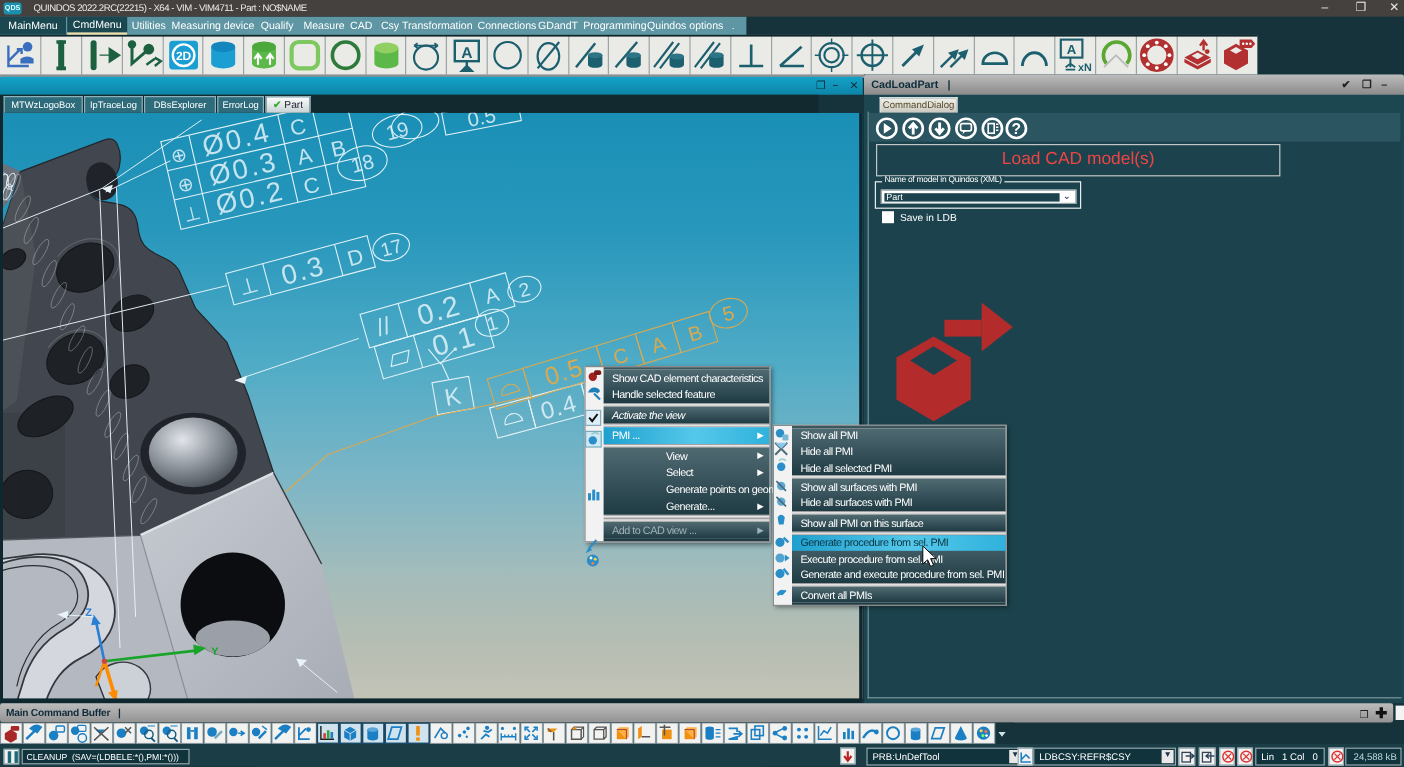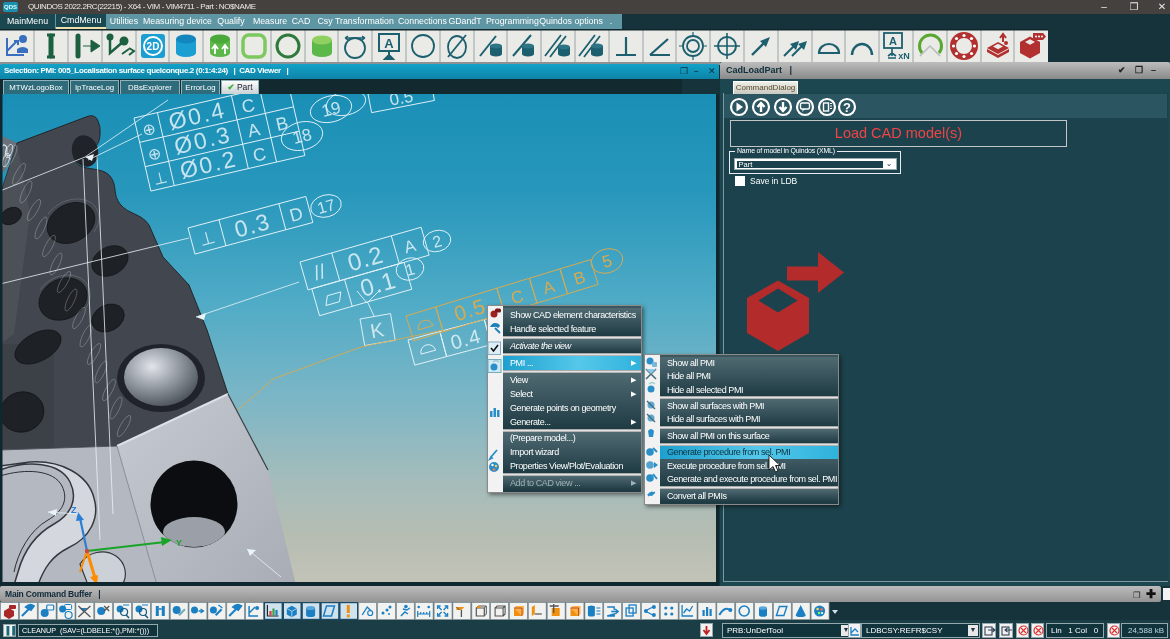--- a/index.html
+++ b/index.html
@@ -293,21 +293,20 @@
           <path d="M 11,13 l 5,-2.8 l 5,2.8 l -5,2.8 Z" fill="#eaeae7"></path>
           <path d="M 19,4 h 10 l 3,3.5 l -3,3.5 h -10 Z" fill="#b23030"></path>
           <circle cx="22" cy="7.5" r="1" fill="#fff"></circle>
           <circle cx="25" cy="7.5" r="1" fill="#fff"></circle>
           <circle cx="28" cy="7.5" r="1" fill="#fff"></circle>
         </g>
 </svg></div>
 
 <div class="abs" id="selhdr"></div>
 <div class="abs" id="selbar">
-      <span class="txt">Selection: PMI: 005_Localisation surface quelconque.2 (0:1:4:24)&nbsp;&nbsp; |&nbsp; CAD Viewer&nbsp;&nbsp; |</span>
 <span style="position:absolute;left:680px;top:0;color:#0d2d3a;font-weight:normal;font-size:9px;">❐</span>
 <span style="position:absolute;left:694px;top:0;color:#0d2d3a;font-weight:bold;">–</span>
 <span style="position:absolute;left:708px;top:0;color:#0d2d3a;font-weight:normal;font-size:9px;">✕</span>
     </div>
 <div class="abs" id="tabrow">
 <div class="ltab" style="left:3px;width:66px;">MTWzLogoBox</div>
 <div class="ltab" style="left:70px;width:49px;">IpTraceLog</div>
 <div class="ltab" style="left:120px;width:60px;">DBsExplorer</div>
 <div class="ltab" style="left:181px;width:39px;">ErrorLog</div>
 <div class="ltab" id="parttab" style="left:221px;width:38px;"><span style="color:#3aaa35;font-weight:bold;">✔</span> Part</div>
@@ -609,49 +608,38 @@
         </div>
 </div>
 <div class="msep" style="margin-left:15px;"></div>
 <div style="margin-left:15px;">
 <div class="mrow hl" style="height:14px;">
           <span class="lbl">PMI ...</span>
           <span class="arr">▶</span>
         </div>
 </div>
 <div class="msep" style="margin-left:15px;"></div>
-<div style="margin-left:15px;background:linear-gradient(180deg,#506a72,#1e3a43);">
+<div style="margin-left:15px;background:linear-gradient(180deg,#506a72,#1e3a43);padding-left:45px;">
 <div class="mrow" style="height:14px;">
           <span class="lbl">View</span>
           <span class="arr">▶</span>
         </div>
 <div class="mrow" style="height:13.5px;">
           <span class="lbl">Select</span>
           <span class="arr">▶</span>
         </div>
 <div class="mrow" style="height:14px;">
           <span class="lbl">Generate points on geometry</span>
         </div>
 <div class="mrow" style="height:14px;">
           <span class="lbl">Generate...</span>
           <span class="arr">▶</span>
         </div>
 </div>
 <div class="msep" style="margin-left:15px;"></div>
-<div style="margin-left:15px;background:linear-gradient(180deg,#506a72,#1e3a43);">
-<div class="mrow" style="height:13.5px;">
-          <span class="lbl">(Prepare model...)</span>
-        </div>
-<div class="mrow" style="height:13.5px;">
-          <span class="lbl">Import wizard</span>
-        </div>
-<div class="mrow" style="height:14px;">
-          <span class="lbl">Properties View/Plot/Evaluation</span>
-        </div>
-</div>
 <div class="msep" style="margin-left:15px;"></div>
 <div style="margin-left:15px;background:linear-gradient(180deg,#506a72,#1e3a43);">
 <div class="mrow" style="height:14px;color:#9fb2b8;">
           <span class="lbl">Add to CAD view ...</span>
           <span class="arr">▶</span>
         </div>
 </div>
 <div style="margin-left:15px;height:2px;background:#1e3a43;"></div>
 </div>
 <svg class="abs" style="left:487px;top:304.5px;width:15px;height:190px;" viewBox="0 0 15 190" xmlns="http://www.w3.org/2000/svg">

